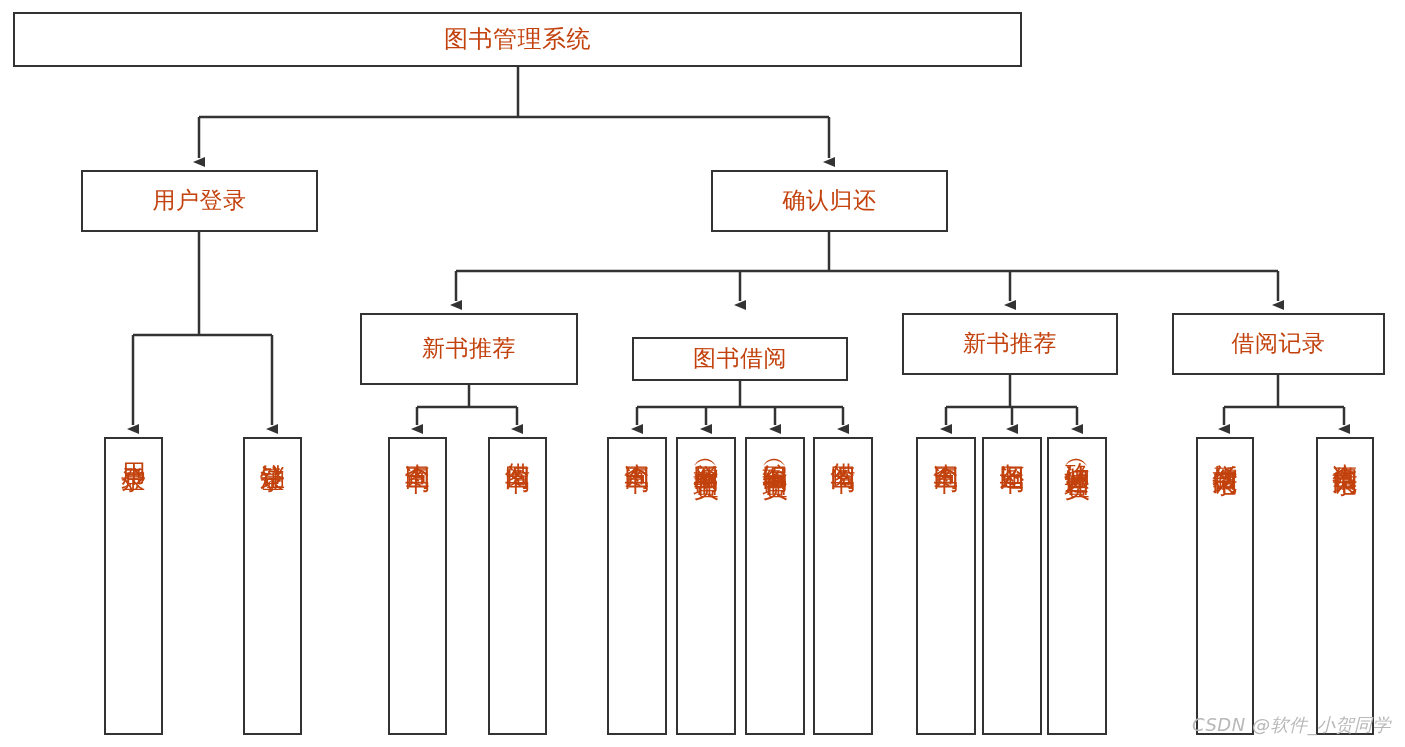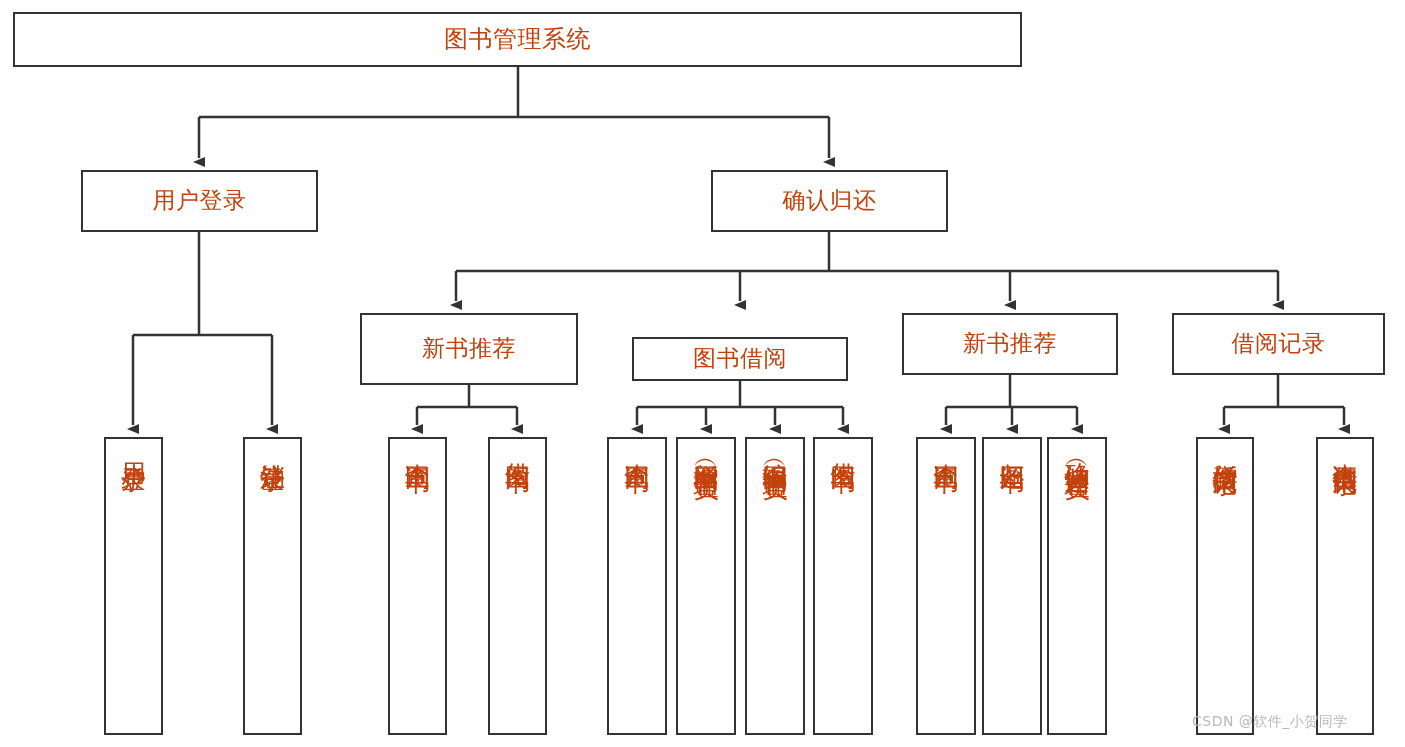--- a/index.html
+++ b/index.html
@@ -57,24 +57,25 @@
     letter-spacing: 2px;
     line-height: 1;
   }
   .node.root .node-label {
     font-size: 24px;
   }
   #watermark {
     position: absolute;
     left: 1192px;
     top: 713px;
-    font-size: 14px;
+    font-size: 18px;
     color: #b8b8b8;
     white-space: nowrap;
     letter-spacing: 0.5px;
+    font-style: italic;
   }
 </style>
 </head>
 <body>
 
 <div id="diagram-root">
 
   <svg id="edge-layer" viewBox="0 0 1405 747" width="1405" height="747">
     <defs>
       <marker id="arrowhead" markerWidth="10" markerHeight="12" refX="1" refY="6" orient="auto" markerUnits="userSpaceOnUse">

